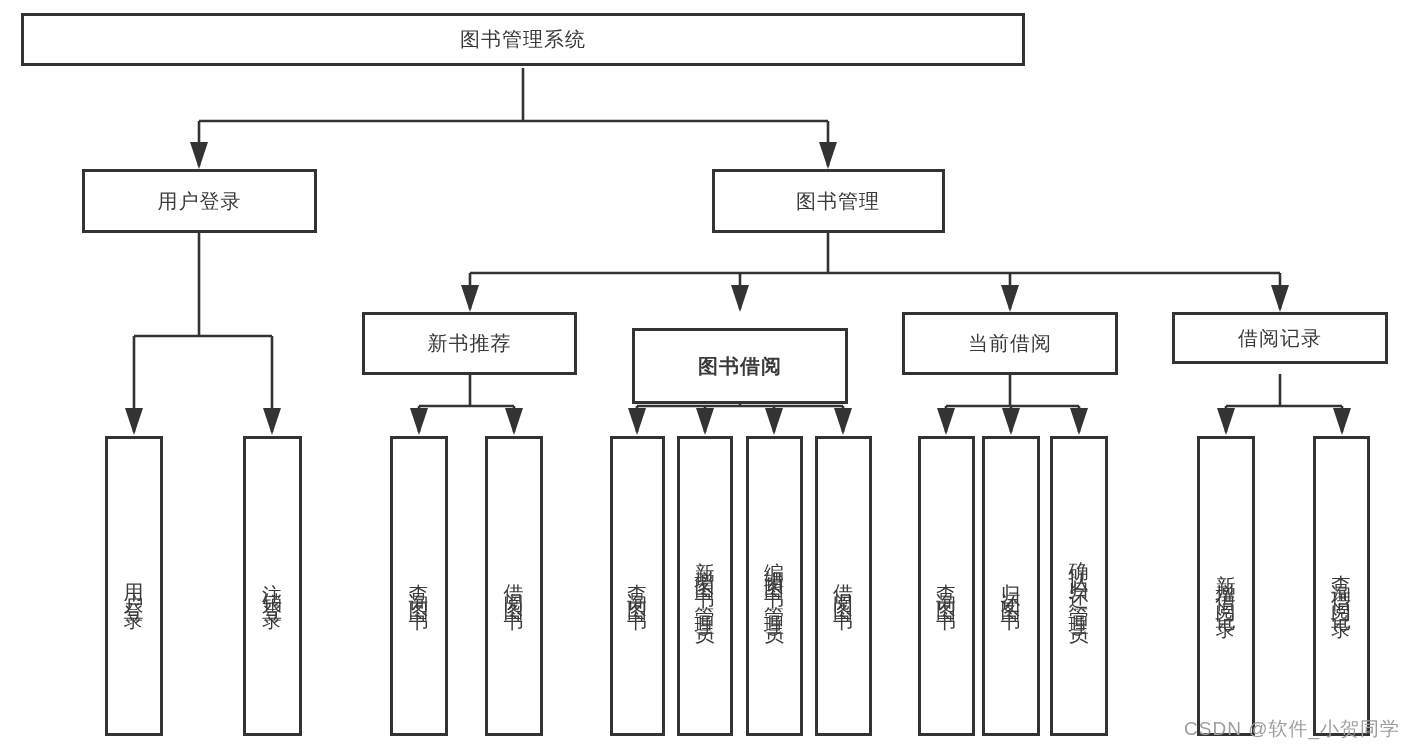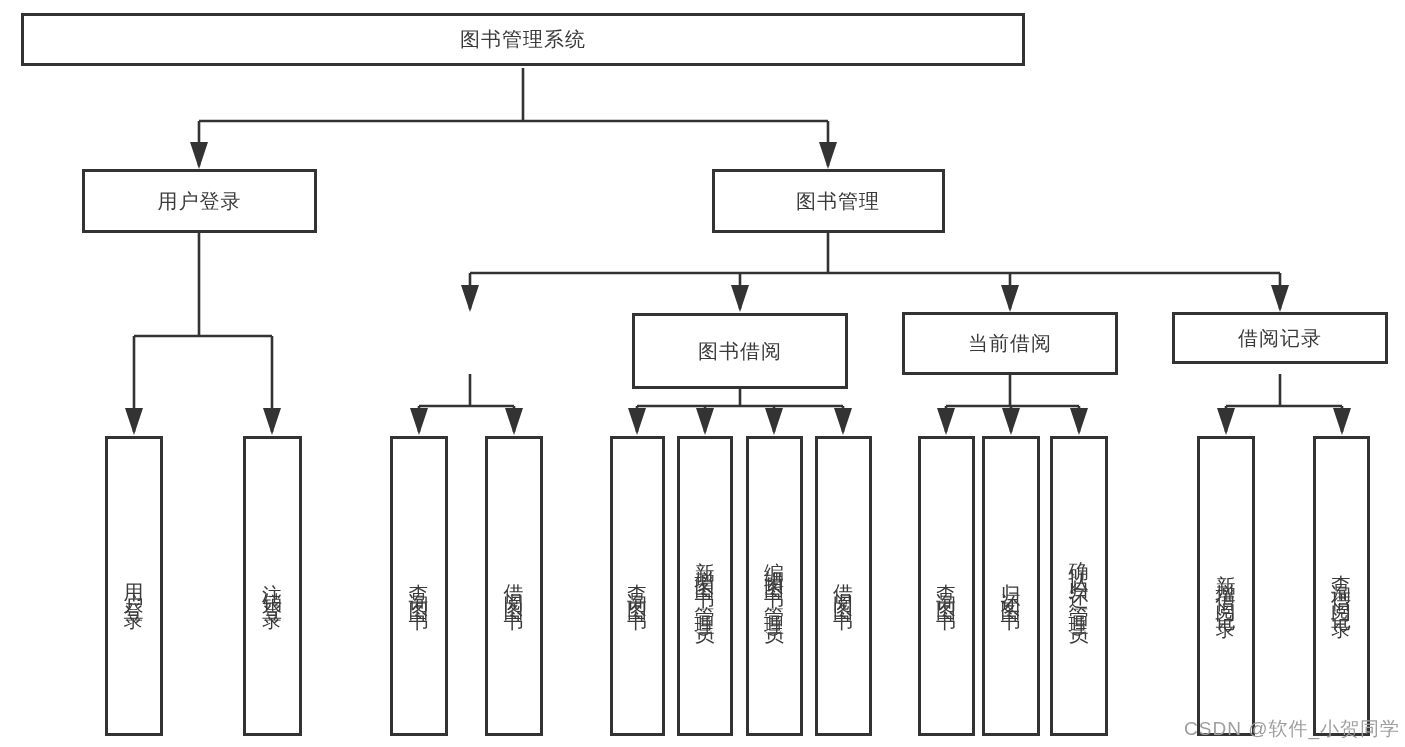--- a/index.html
+++ b/index.html
@@ -110,21 +110,24 @@
     <span class="h-label">图书管理系统</span>
   </div>
 
   <div class="box" style="left:82px; top:169px; width:235px; height:64px;">
     <span class="h-label">用户登录</span>
   </div>
   <div class="box" style="left:712px; top:169px; width:233px; height:64px;padding-left:19px;">
     <span class="h-label">图书管理</span>
   </div>
 
-  <div class="box" style="left:632px; top:313px; width:216px; height:76px;">
+  <div class="box" style="left:362px; top:312px; width:215px; height:63px;">
+    <span class="h-label">新书推荐</span>
+  </div>
+  <div class="box" style="left:632px; top:328px; width:216px; height:76px;font-weight:bold;">
     <span class="h-label">图书借阅</span>
   </div>
   <div class="box" style="left:902px; top:312px; width:216px; height:63px;">
     <span class="h-label">当前借阅</span>
   </div>
   <div class="box" style="left:1172px; top:312px; width:216px; height:52px;">
     <span class="h-label">借阅记录</span>
   </div>
 
   <div class="box" style="left:105px; top:436px; width:58px; height:300px;">

